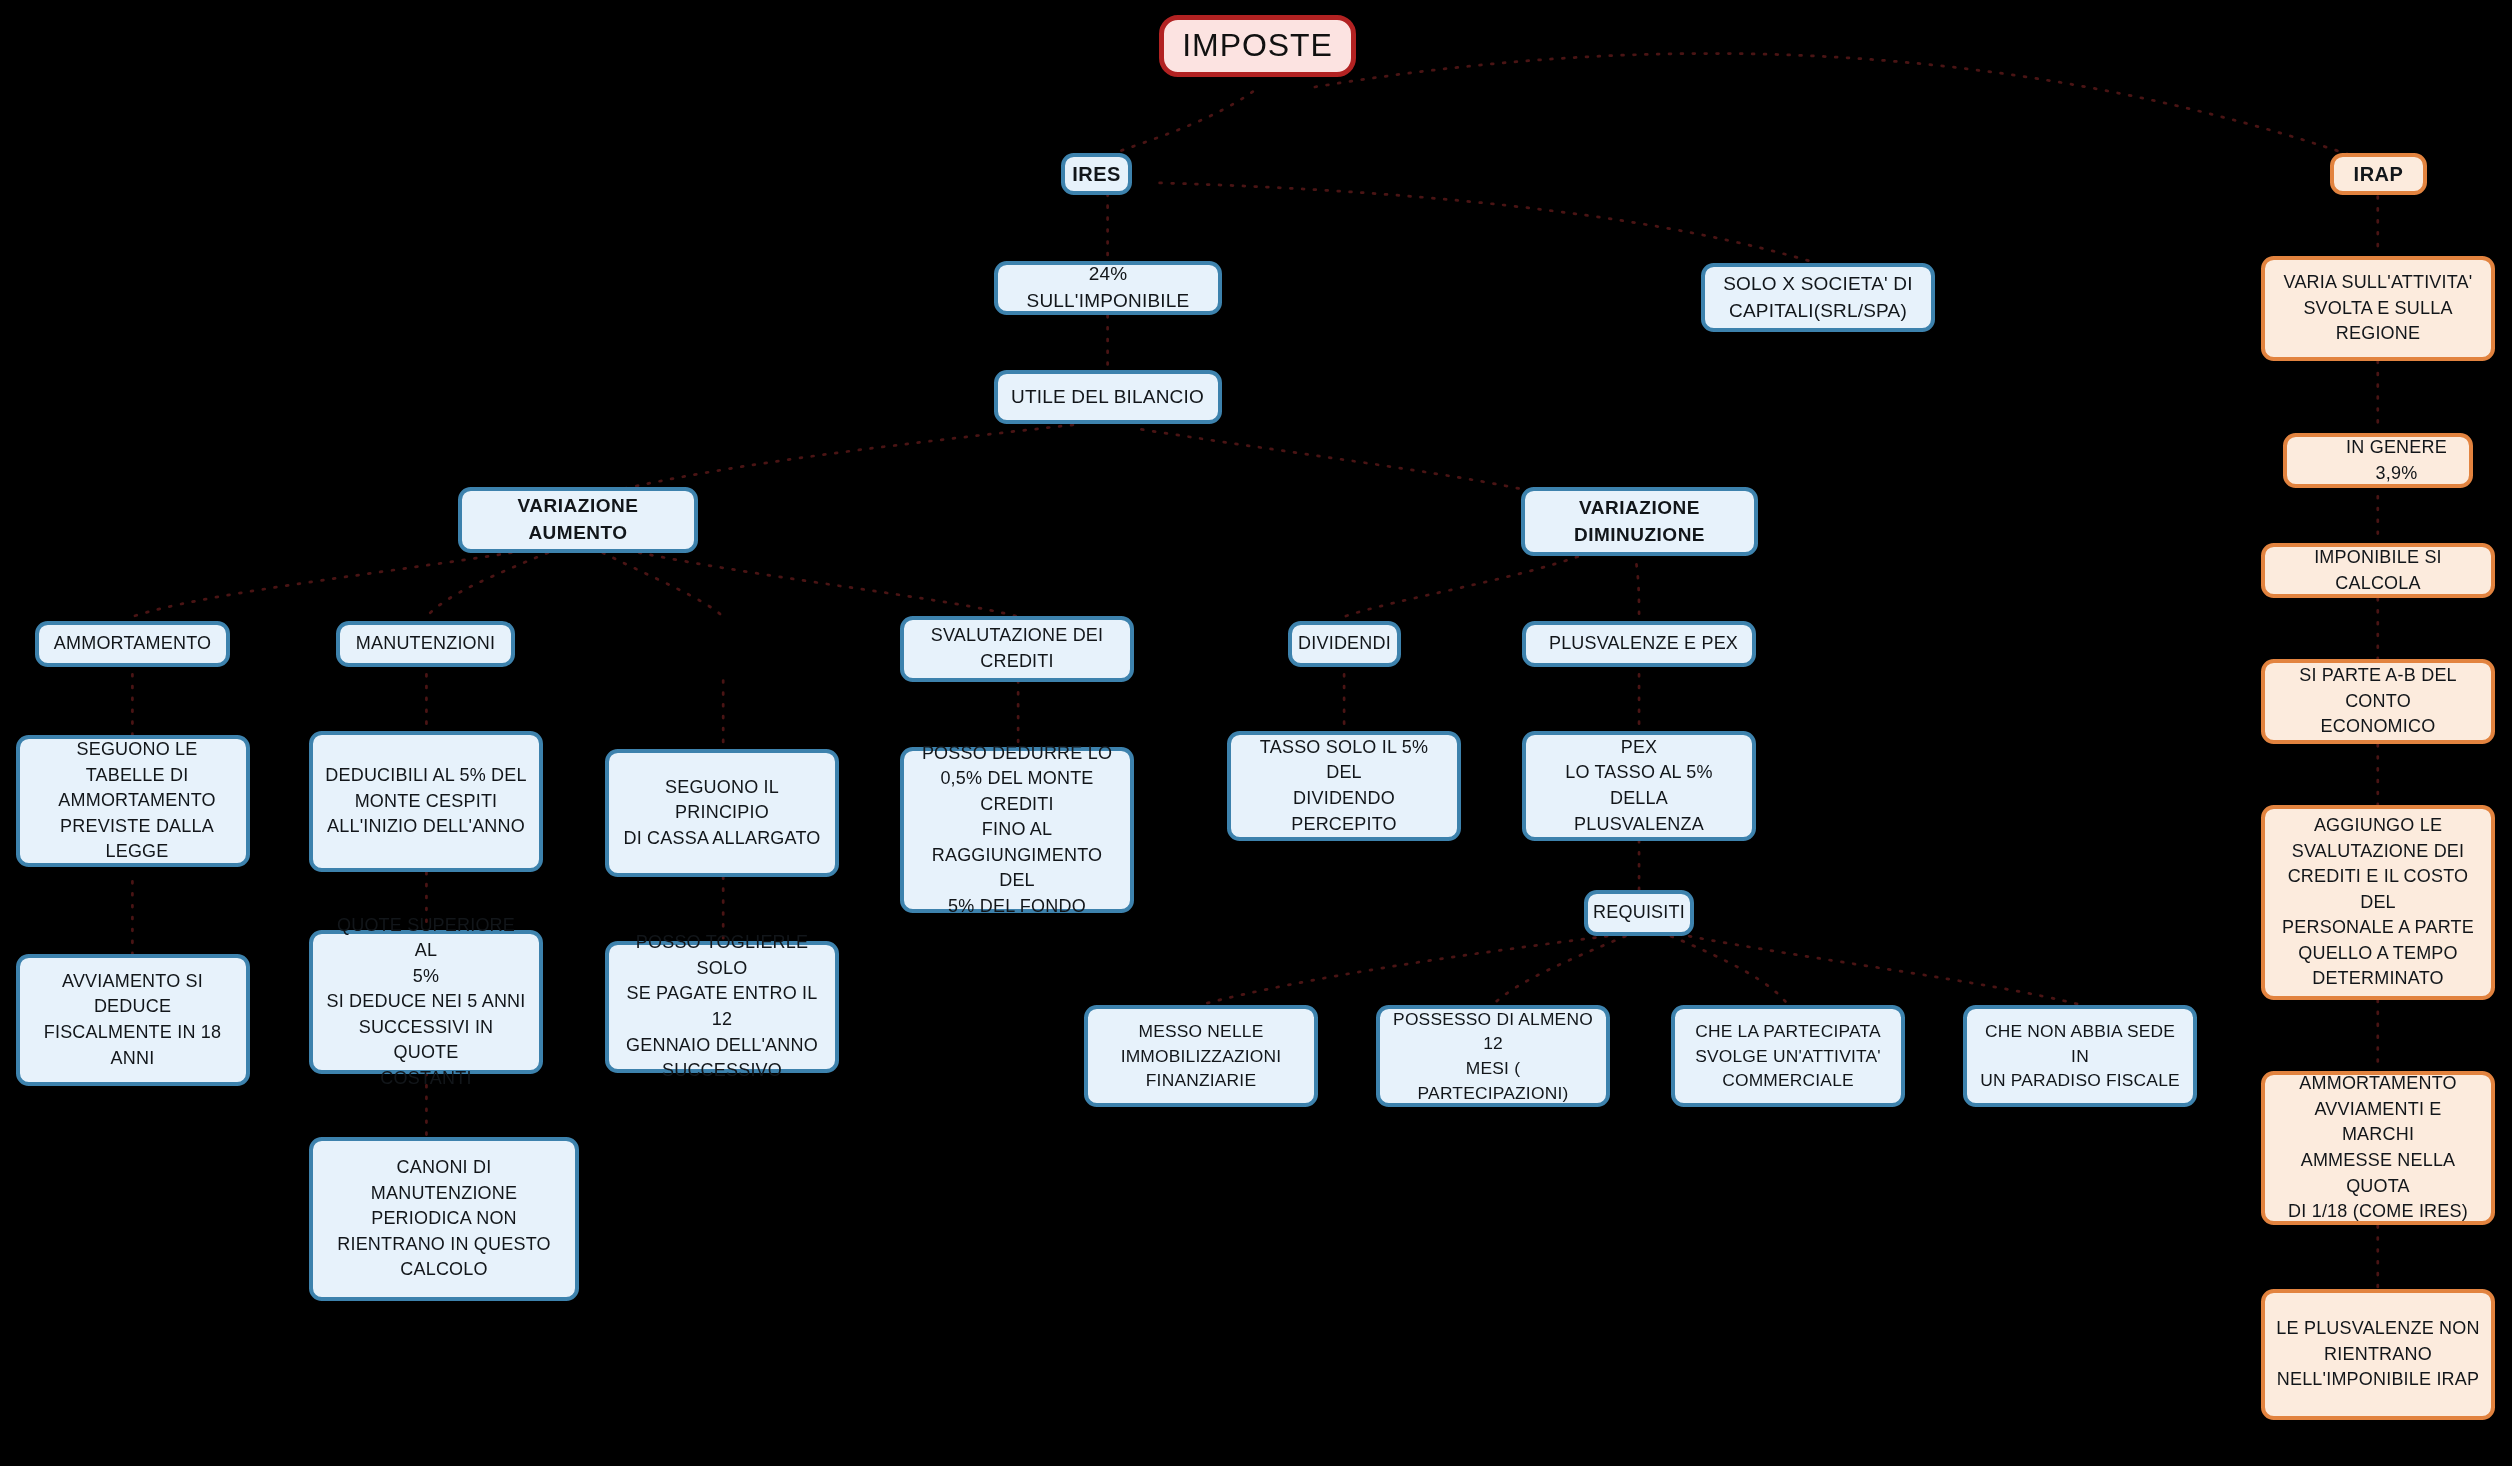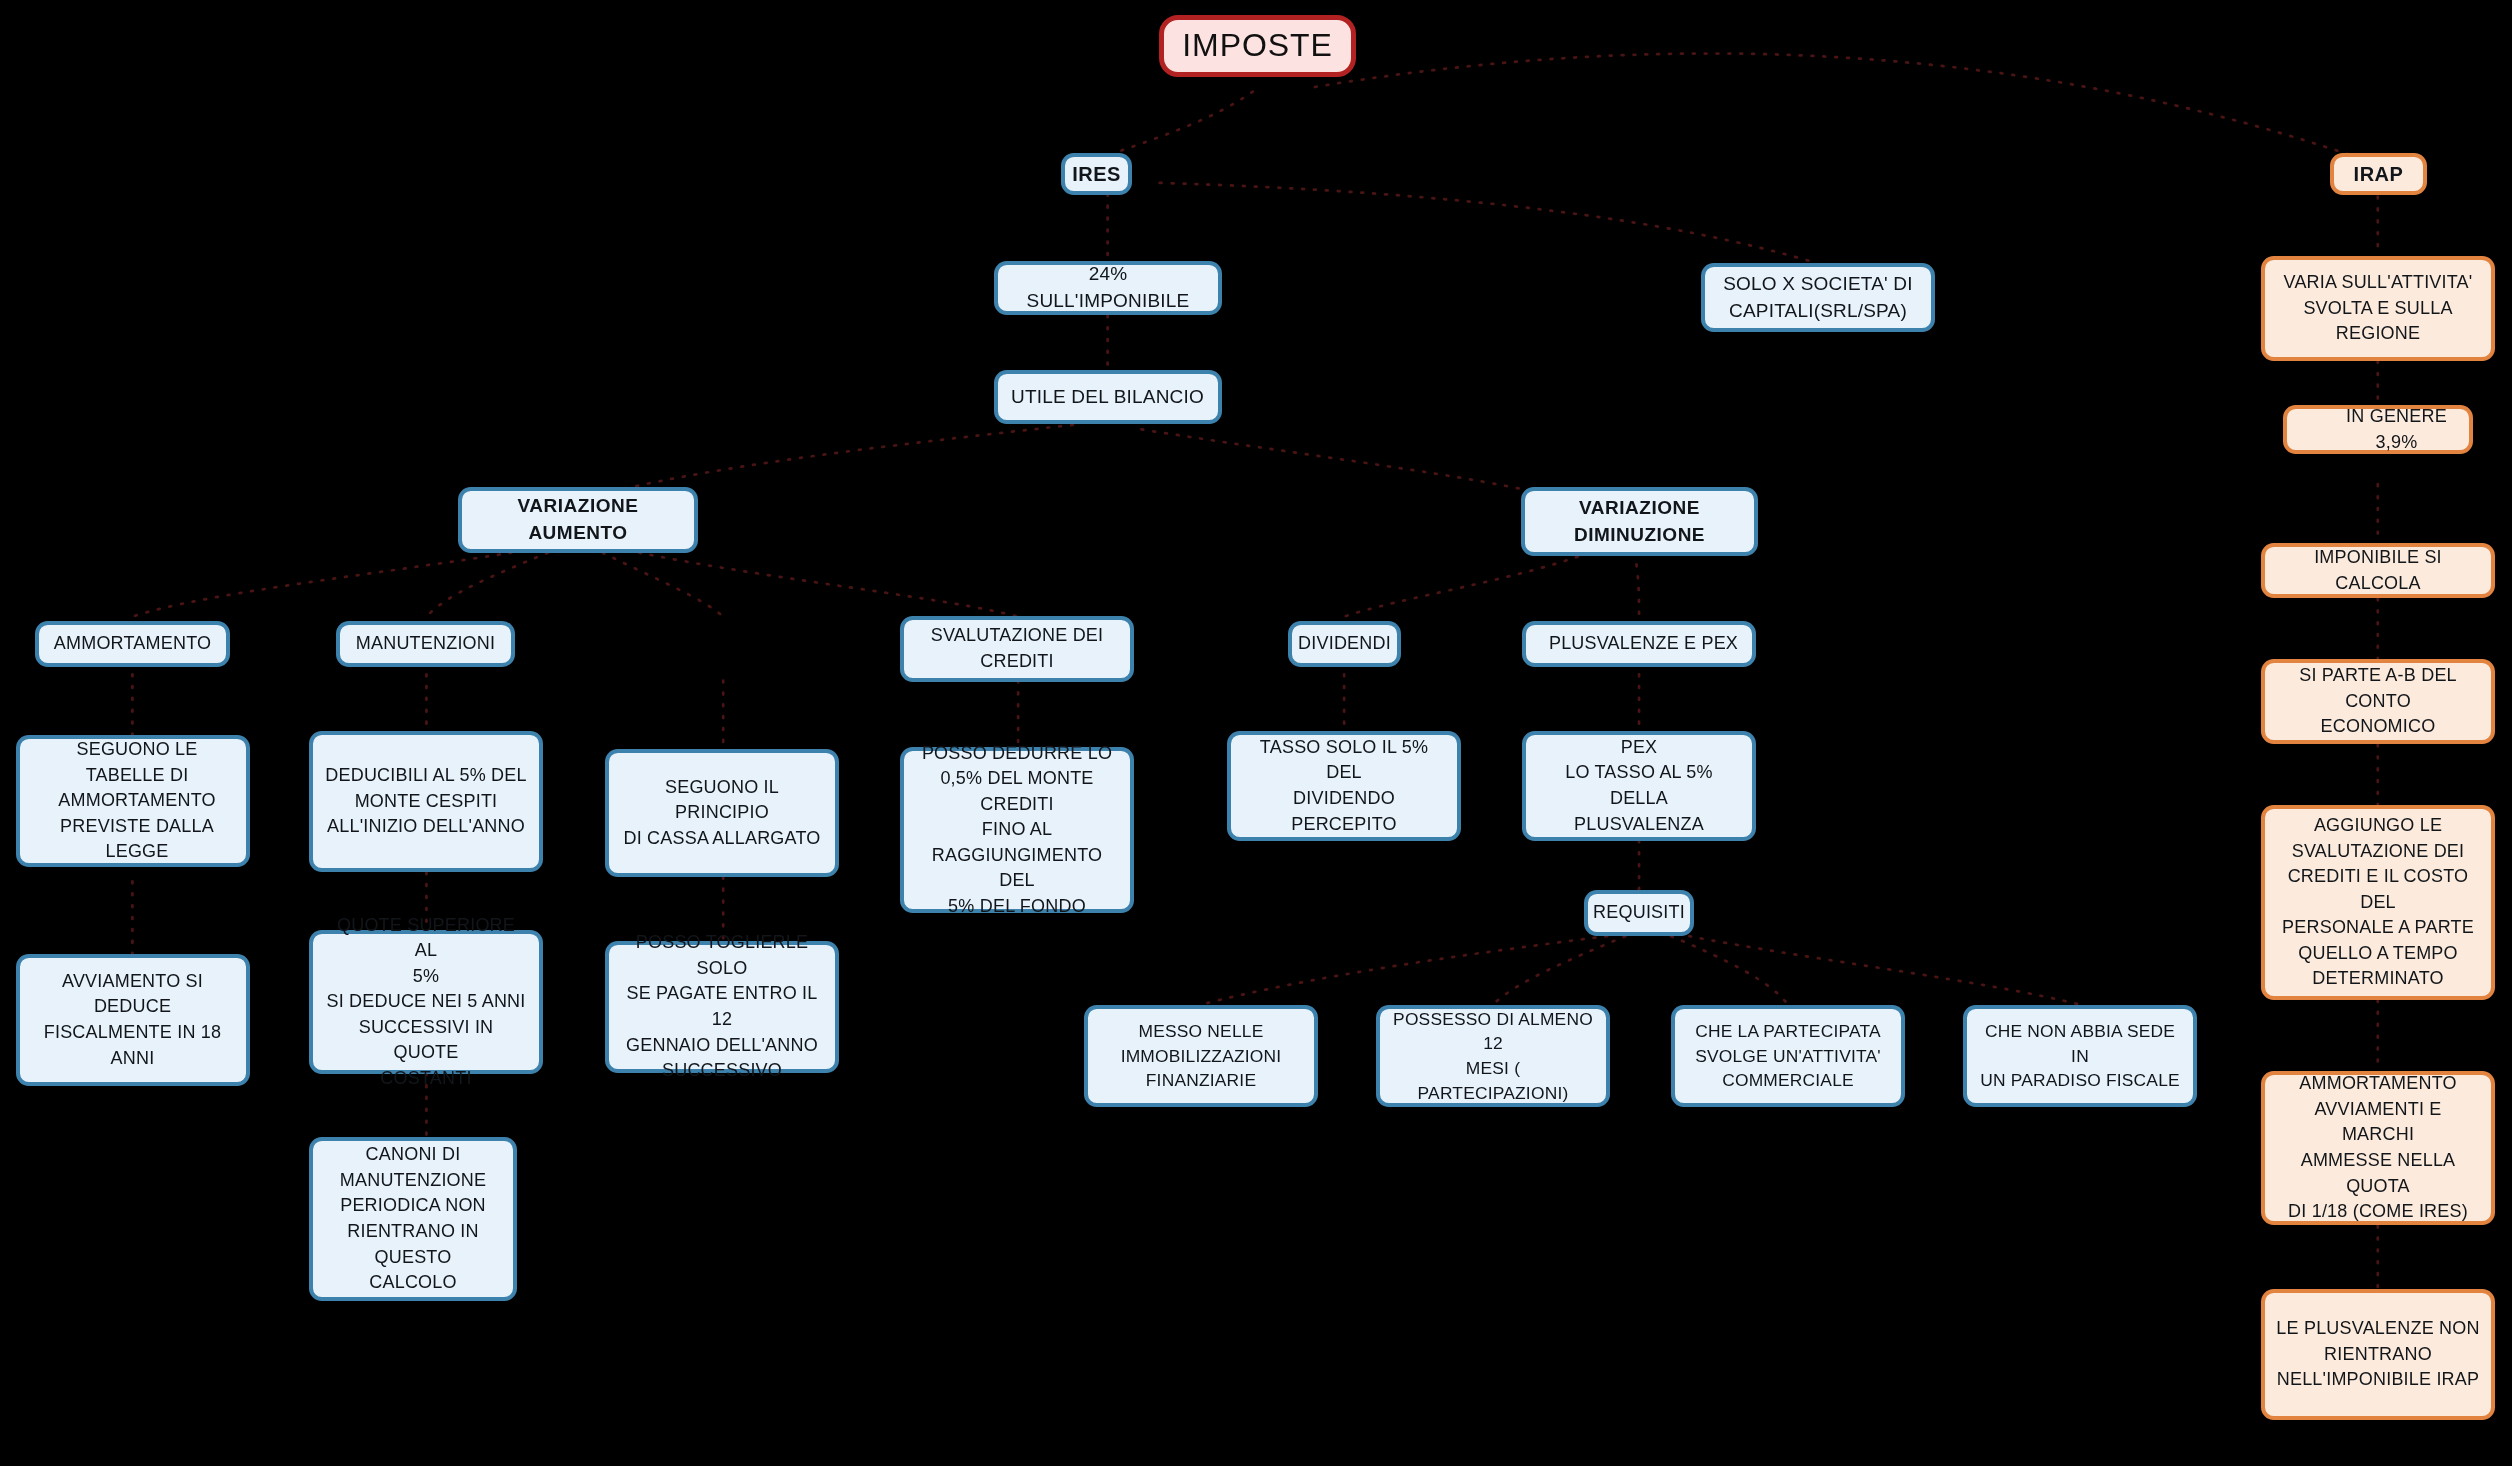--- a/index.html
+++ b/index.html
@@ -145,21 +145,21 @@
   <div class="node blue small" style="left:309px; top:731px; width:234px; height:141px;">DEDUCIBILI AL 5% DEL
 MONTE CESPITI
 ALL'INIZIO DELL'ANNO</div>
 
   <div class="node blue small" style="left:309px; top:930px; width:234px; height:144px;">QUOTE SUPERIORE AL
 5%
 SI DEDUCE NEI 5 ANNI
 SUCCESSIVI IN QUOTE
 COSTANTI</div>
 
-  <div class="node blue small" style="left:309px; top:1137px; width:208px; height:164px;">CANONI DI
+  <div class="node blue small" style="left:309px; top:1137px; width:270px; height:164px;">CANONI DI
 MANUTENZIONE
 PERIODICA NON
 RIENTRANO IN QUESTO
 CALCOLO</div>
 
 
   <div class="node blue small" style="left:605px; top:749px; width:234px; height:128px;">SEGUONO IL PRINCIPIO
 DI CASSA ALLARGATO</div>
 
   <div class="node blue small" style="left:605px; top:941px; width:234px; height:132px;">POSSO TOGLIERLE SOLO
@@ -202,21 +202,21 @@
 
   <div class="node blue small" style="left:1963px; top:1005px; width:234px; height:102px; font-size:17.4px;">CHE NON ABBIA SEDE IN
 UN PARADISO FISCALE</div>
 
   <div class="node orange bold" style="left:2330px; top:153px; width:97px; height:42px; font-size:20px;">IRAP</div>
 
   <div class="node orange small" style="left:2261px; top:256px; width:234px; height:105px;">VARIA SULL'ATTIVITA'
 SVOLTA E SULLA
 REGIONE</div>
 
-  <div class="node orange small" style="left:2283px; top:405px; width:190px; height:49px;padding-left:48px;">IN GENERE 3,9%</div>
+  <div class="node orange small" style="left:2283px; top:433px; width:190px; height:55px;padding-left:48px;">IN GENERE 3,9%</div>
 
   <div class="node orange small" style="left:2261px; top:543px; width:234px; height:55px;">IMPONIBILE SI CALCOLA</div>
 
   <div class="node orange small" style="left:2261px; top:659px; width:234px; height:85px;">SI PARTE A-B DEL CONTO
 ECONOMICO</div>
 
   <div class="node orange small" style="left:2261px; top:805px; width:234px; height:195px;">AGGIUNGO LE
 SVALUTAZIONE DEI
 CREDITI E IL COSTO DEL
 PERSONALE A PARTE

